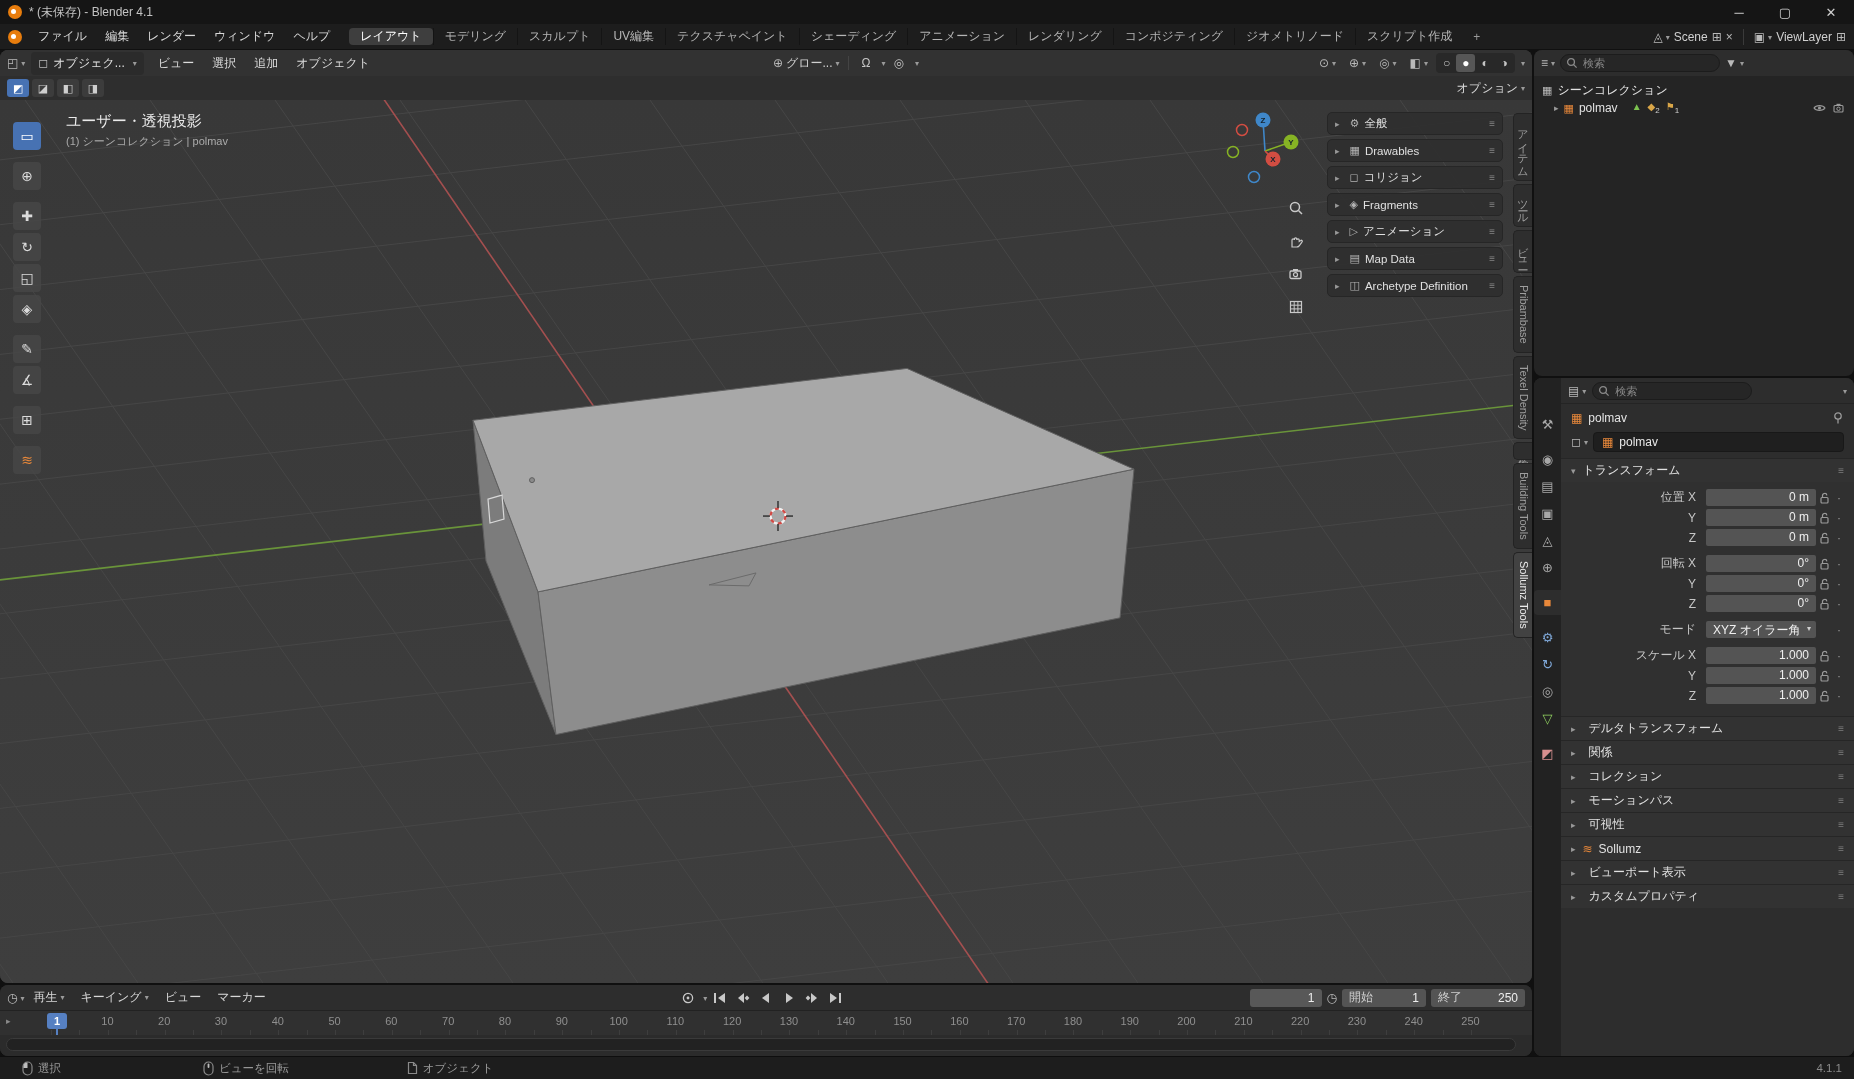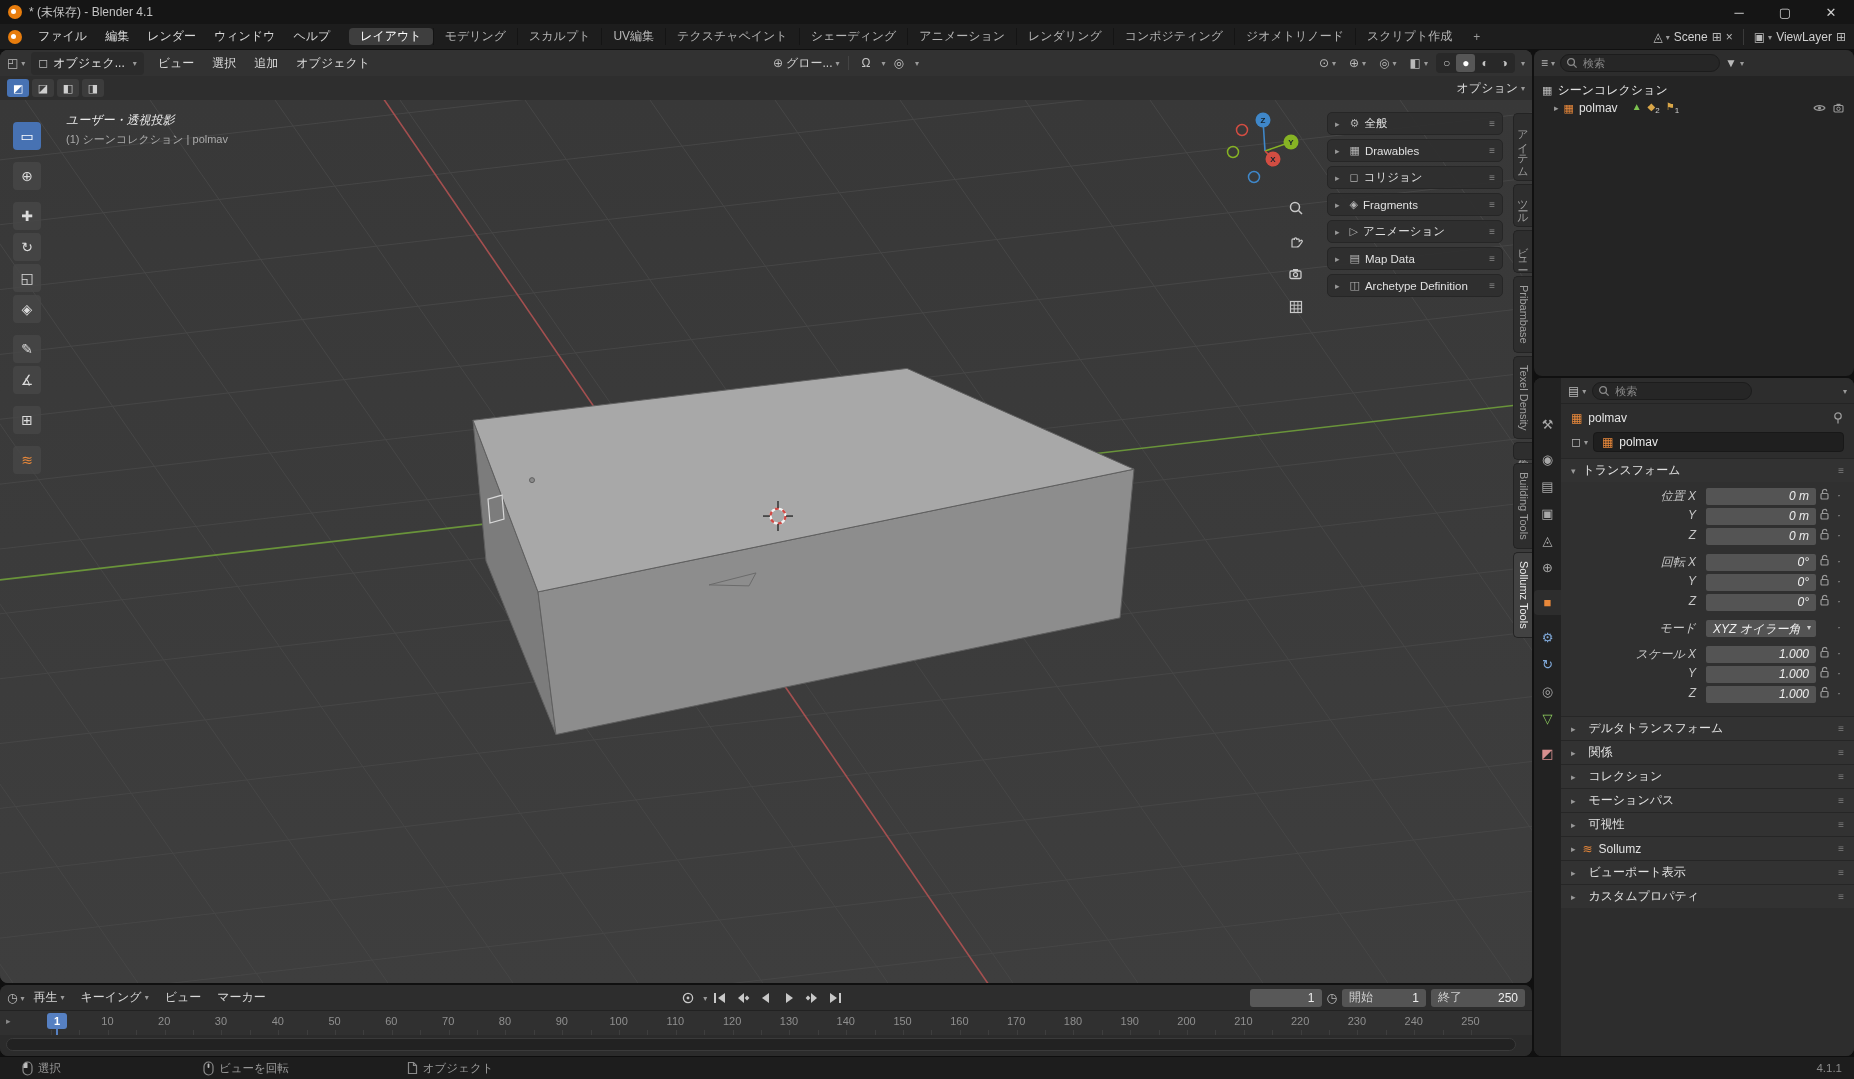--- a/index.html
+++ b/index.html
@@ -50,21 +50,21 @@
 
   .vp-tools { height:24px; background:#2e2e2e; display:flex; align-items:center; padding:0 7px; gap:3px; flex:none; }
   .selmode { width:22px; height:18px; display:flex; align-items:center; justify-content:center; border-radius:3px; background:#3c3c3c; color:#cfcfcf; font-size:11px; }
   .selmode.active { background:#4772b3; color:#fff; }
   .options-dd { margin-left:auto; color:#d6d6d6; }
 
   
   .viewport { flex:1; position:relative; background:linear-gradient(#383838,#3e3e3e); overflow:hidden; }
   .viewport svg.scene { position:absolute; inset:0; width:100%; height:100%; }
   .vp-overlay-text { position:absolute; left:66px; top:12px; pointer-events:none; }
-  .vp-overlay-text .t1 { color:#eaeaea; font-size:12px;font-style:italic; }
+  .vp-overlay-text .t1 { color:#eaeaea; font-size:15px; }
   .vp-overlay-text .t2 { color:#ababab; font-size:11px; margin-top:3px; }
 
   .vp-toolbar { position:absolute; left:13px; top:22px; display:flex; flex-direction:column; gap:3px; }
   .vp-toolbar .tool { width:28px; height:28px; border-radius:4px; background:rgba(70,70,70,.85); display:flex; align-items:center; justify-content:center; color:#dcdcdc; font-size:14px; }
   .vp-toolbar .tool.active { background:#4772b3; color:#fff; }
   .vp-toolbar .tool:nth-child(2), .vp-toolbar .tool:nth-child(3),
   .vp-toolbar .tool:nth-child(7), .vp-toolbar .tool:nth-child(9),
   .vp-toolbar .tool:nth-child(10) { margin-top:9px; }
 
   .nav-gizmo { position:absolute; left:1222px; top:8px; }
@@ -125,21 +125,21 @@
   .ptab.active { background:#2d2d2d; border-radius:4px 0 0 4px; }
   .ptab:nth-child(2), .ptab:nth-child(7), .ptab:nth-child(8), .ptab:nth-child(12) { margin-top:8px; }
   .props-main { flex:1; display:flex; flex-direction:column; overflow:hidden; }
   .pr-header { height:26px; background:#2d2d2d; border-bottom:1px solid #242424; display:flex; align-items:center; padding:0 7px; gap:6px; flex:none; }
   .breadcrumb { display:flex; align-items:center; gap:6px; padding:7px 10px 4px; color:#e4e4e4; }
   .idrow { display:flex; align-items:center; gap:5px; padding:3px 10px 6px; }
   .idfield { flex:1; background:#1f1f1f; border:1px solid #181818; border-radius:4px; height:20px; display:flex; align-items:center; padding:0 8px; gap:6px; color:#e8e8e8; }
   .panel-header { height:24px; display:flex; align-items:center; padding:0 10px; gap:2px; background:#323232; border-top:1px solid #262626; color:#e2e2e2; white-space:nowrap; }
   .panel-header .dots { margin-left:auto; color:#7d7d7d; font-size:10px; }
   .panel-body { background:#303030; padding:6px 8px 10px 0; }
-  .trow { display:flex; height:19px; margin-bottom:1px;font-style:italic; }
+  .trow { display:flex; align-items:center; height:19px; margin-bottom:1px; }
   .trow .lab { flex:1; text-align:right; padding-right:10px; color:#c6c6c6; white-space:nowrap; overflow:hidden; }
   .trow .val { width:110px; flex:none; background:#545454; border-radius:2px; height:17px; color:#efefef; text-align:right; padding:1px 7px; }
   .trow .val.dd { text-align:left; position:relative; }
   .trow .val.dd::after { content:"▾"; position:absolute; right:5px; top:3px; font-size:8px; color:#cfcfcf; }
   .trow .lock { width:16px; flex:none; display:flex; justify-content:center; }
   .trow .adot { width:14px; flex:none; text-align:center; color:#9a9a9a; }
   .tgroup { margin-bottom:7px; }
   .props-fill { flex:1; background:#2d2d2d; }
   .g-orange { color:#e8883a; }
 

